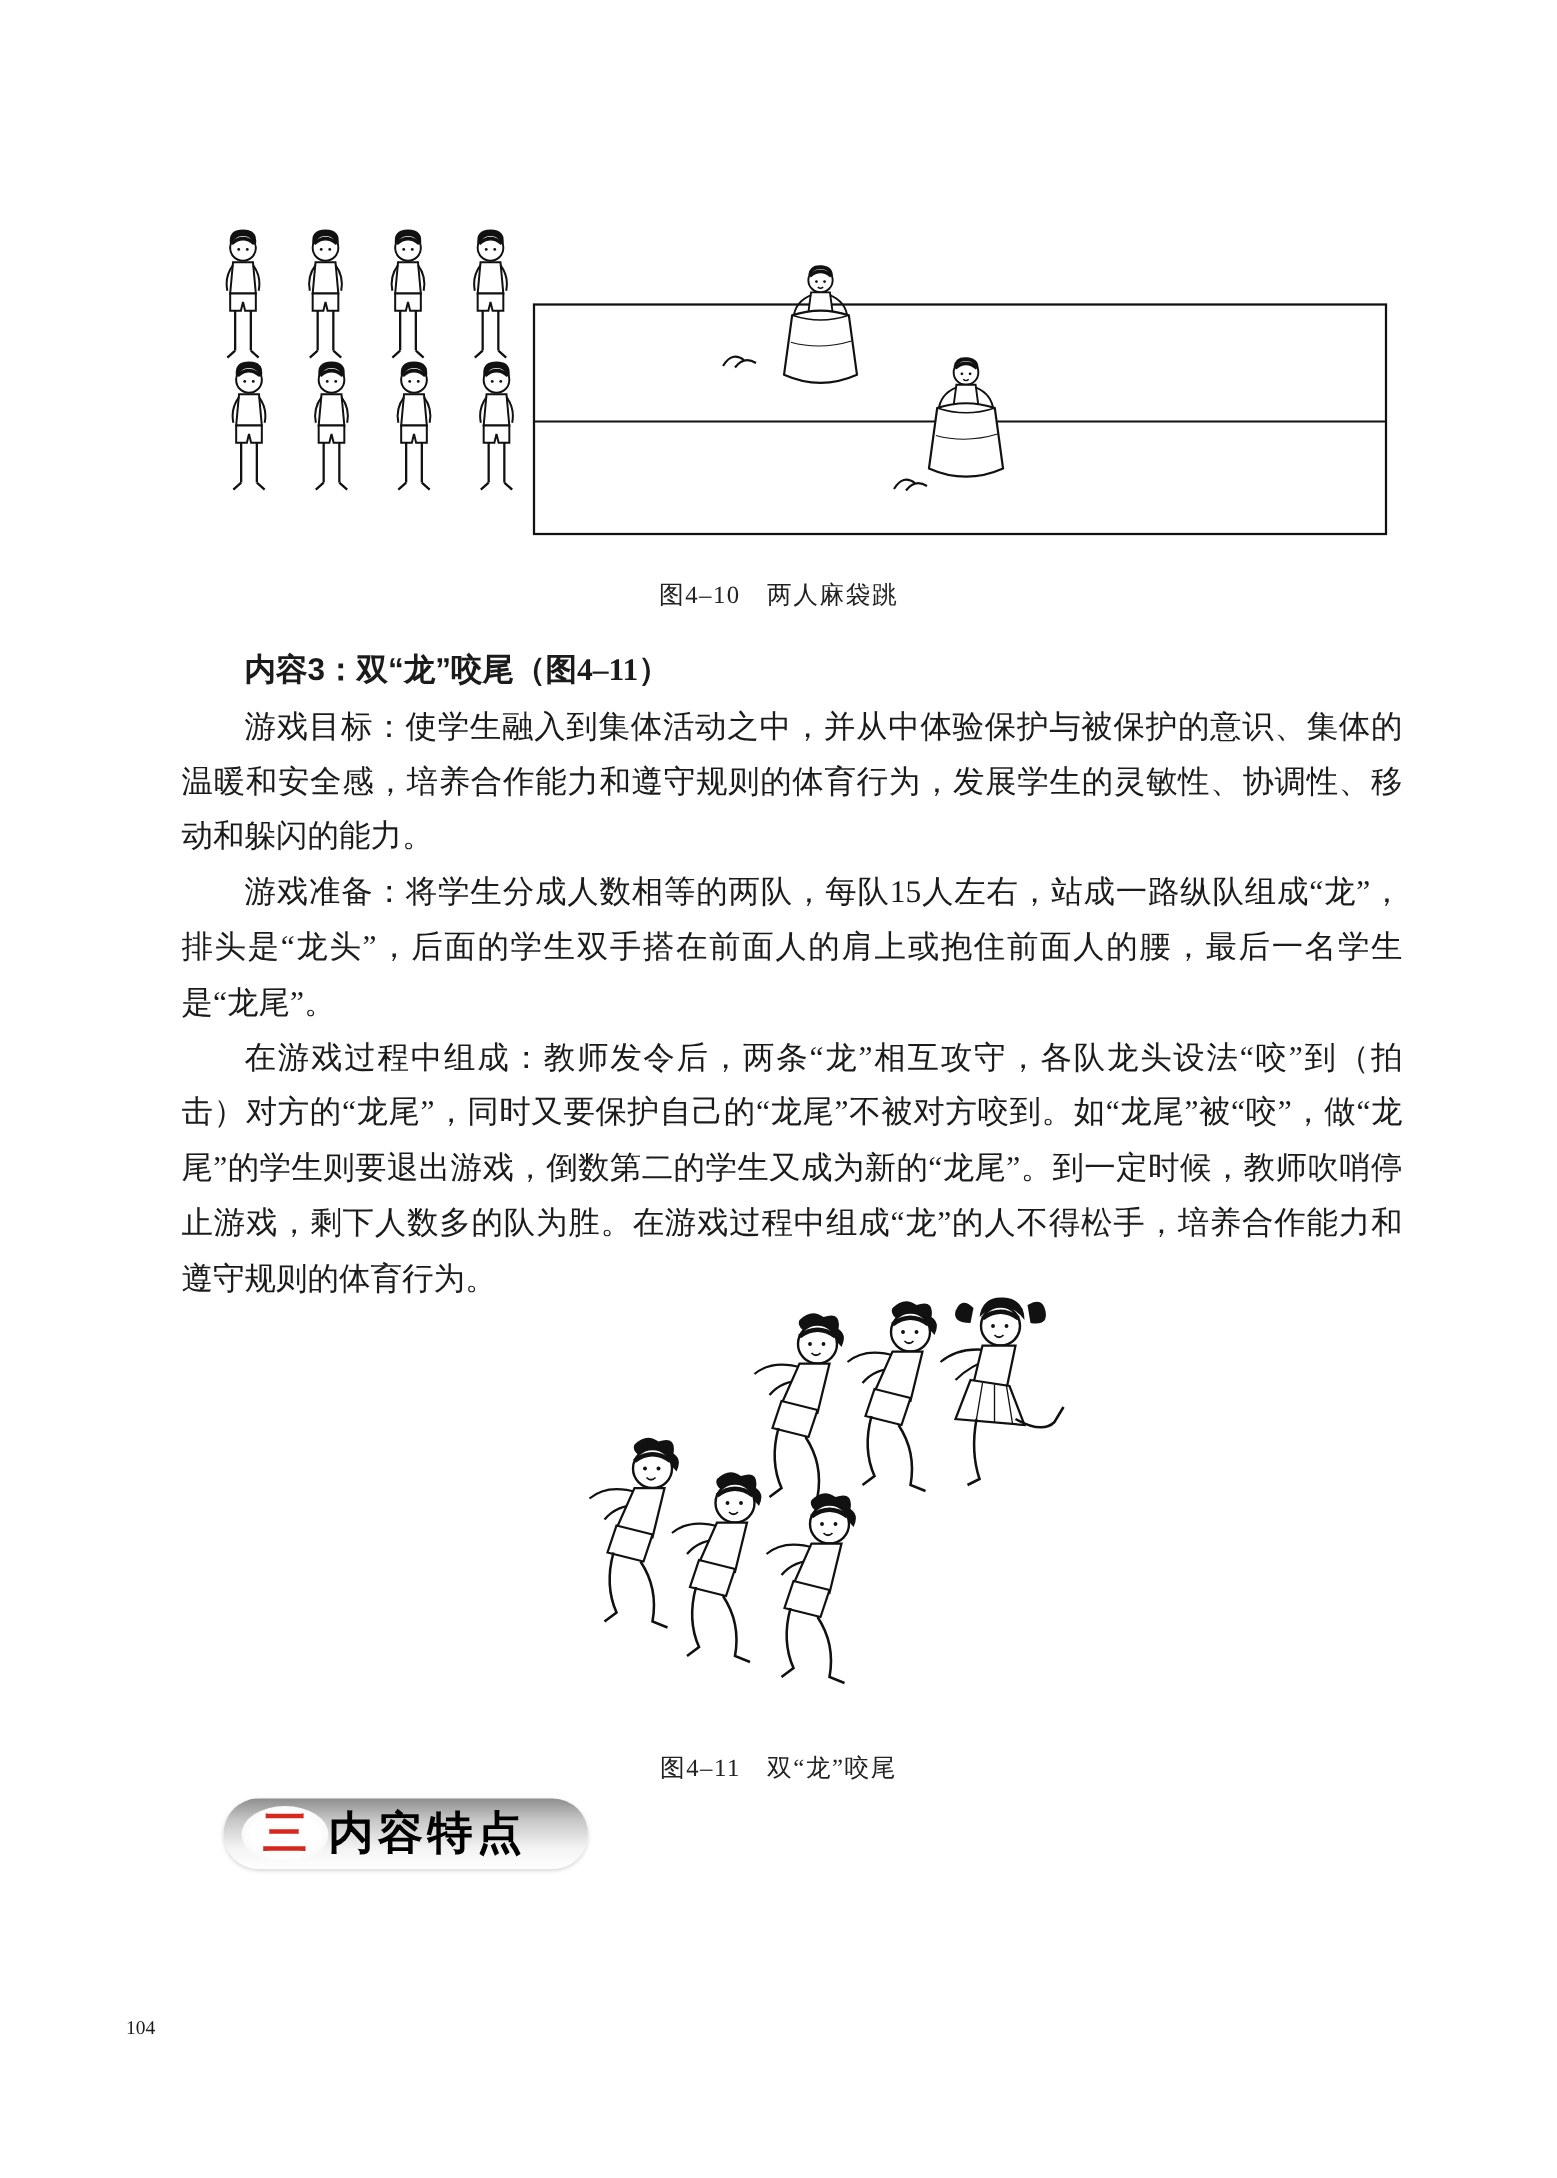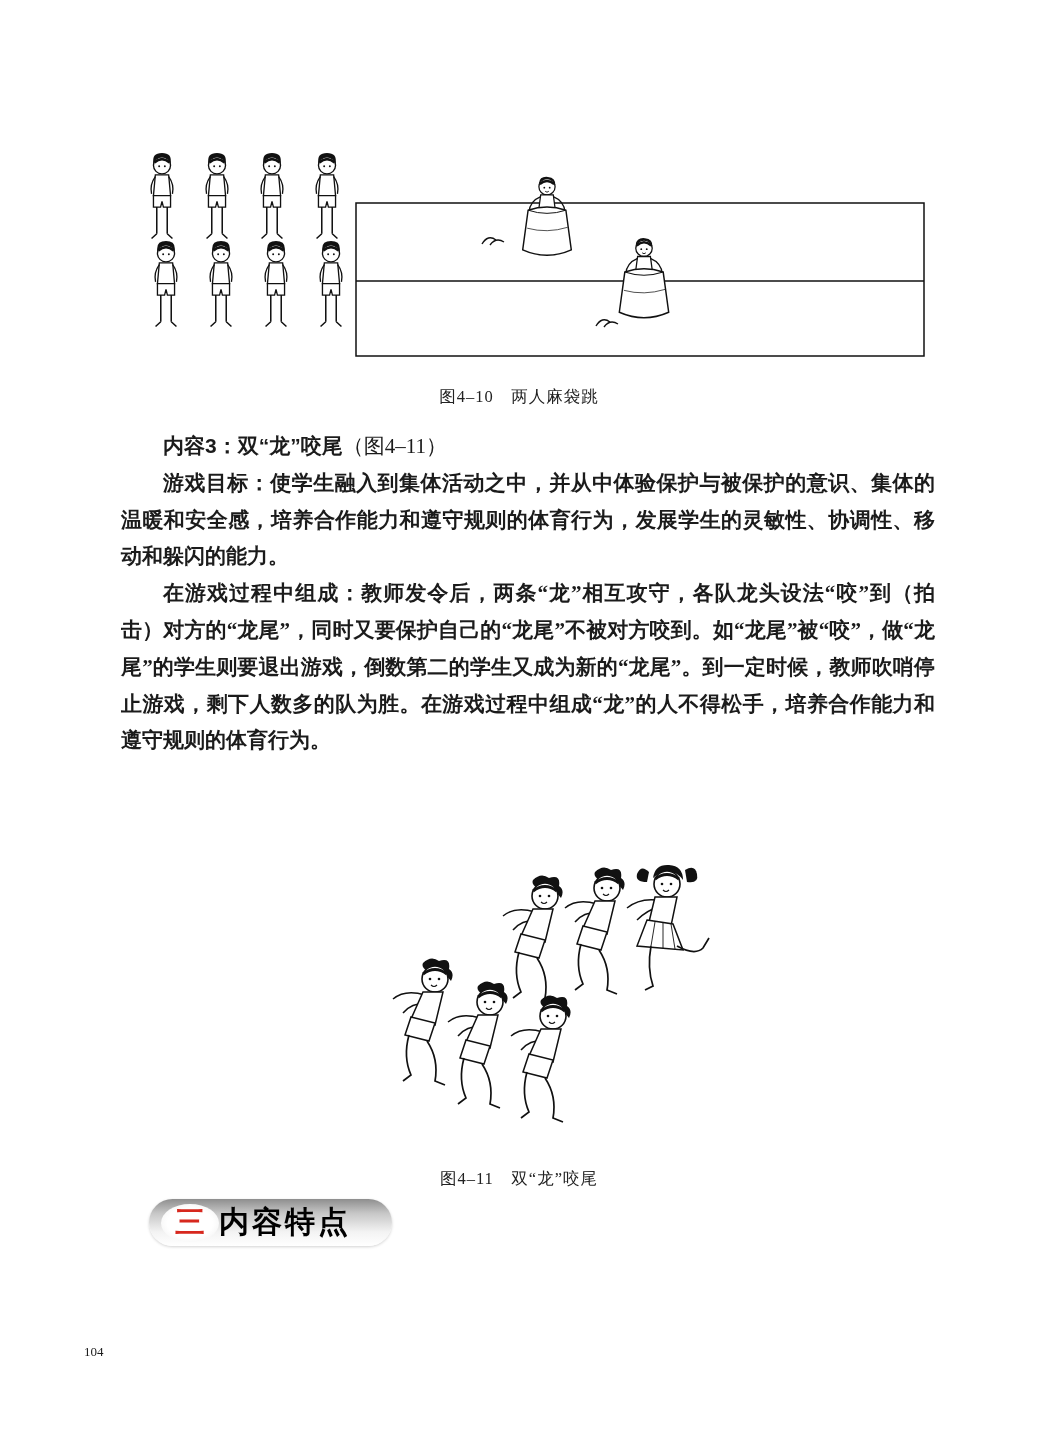--- a/index.html
+++ b/index.html
@@ -30,22 +30,22 @@
     position:absolute; left:121px; top:428px; width:814px;
     font-size:21px; line-height:36.8px;
     text-align:justify;
   }
   .heading {
     font-family:"Liberation Sans", sans-serif;
     font-weight:bold;
     text-indent:42px;
     font-size:21px;
   }
-  .heading .h-ref { font-weight:normal; font-family:"Liberation Serif", serif; }
-  .text-col p.body { text-indent:42px;font-weight:bold; }
+  .heading .h-ref { font-weight:bold; font-family:"Liberation Serif", serif; }
+  .text-col p.body { text-indent:42px; }
 
   .closing {
     position:absolute; left:121px; top:1262px; width:814px;
     font-size:21px; line-height:36.8px;
     text-indent:42px;
   }
 
   
   .section-pill {
     position:absolute; left:149px; top:1199px;
@@ -138,20 +138,21 @@
       <use href="#kid-sack" x="484" y="90" width="64" height="94"></use>
     </svg>
   </div>
   <div class="caption cap1">图4–10　两人麻袋跳</div>
 
   <div class="text-col">
     <p class="heading"><span>内容3：双“龙”咬尾</span><span class="h-ref">（图4–11）</span></p>
 
     <p class="body"><span>游戏目标：</span><span>使学生融入到集体活动之中，并从中体验保护与被保护的意识、集体的温暖和安全感，培养合作能力和遵守规则的体育行为，发展学生的灵敏性、协调性、移动和躲闪的能力。</span></p>
 
+    <p class="body"><span>游戏准备：</span><span>将学生分成人数相等的两队，每队15人左右，站成一路纵队组成“龙”，排头是“龙头”，后面的学生双手搭在前面人的肩上或抱住前面人的腰，最后一名学生是“龙尾”。</span></p>
 
     <p class="body"><span>在游戏过程中组成：</span><span>教师发令后，两条“龙”相互攻守，各队龙头设法“咬”到（拍击）对方的“龙尾”，同时又要保护自己的“龙尾”不被对方咬到。如“龙尾”被“咬”，做“龙尾”的学生则要退出游戏，倒数第二的学生又成为新的“龙尾”。到一定时候，教师吹哨停止游戏，剩下人数多的队为胜。在游戏过程中组成“龙”的人不得松手，培养合作能力和遵守规则的体育行为。</span></p>
   </div>
 
   <div class="fig2">
     <svg viewBox="0 0 390 310" width="390" height="310">
       <defs>
         <symbol id="kid-run" viewBox="0 0 110 160">
           <path d="M68 6 Q76 -2 84 4 Q96 0 94 12 Q100 16 96 24 L90 17 Q82 8 72 14 Q66 10 68 6 Z" fill="#111"></path>
           <circle cx="80" cy="22" r="13" fill="#fff" stroke="#111" stroke-width="1.6"></circle>

